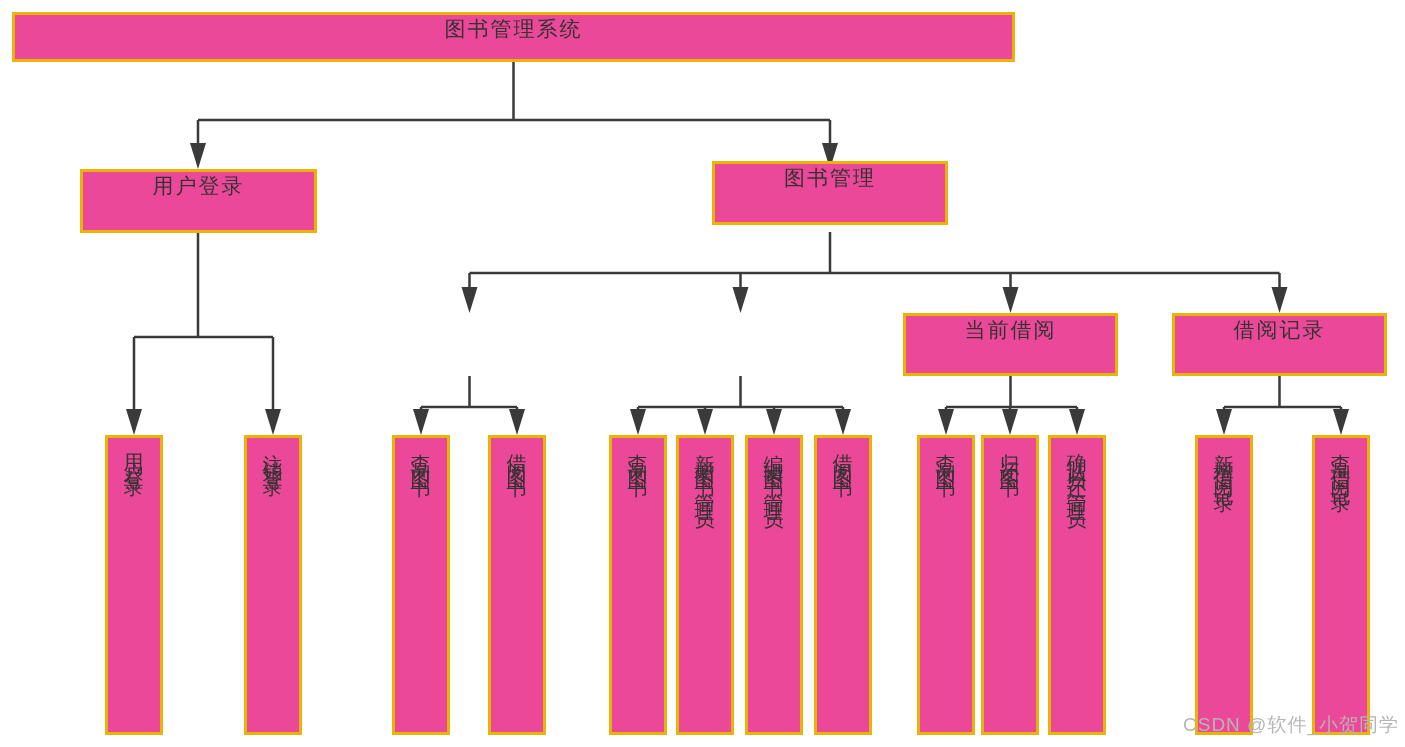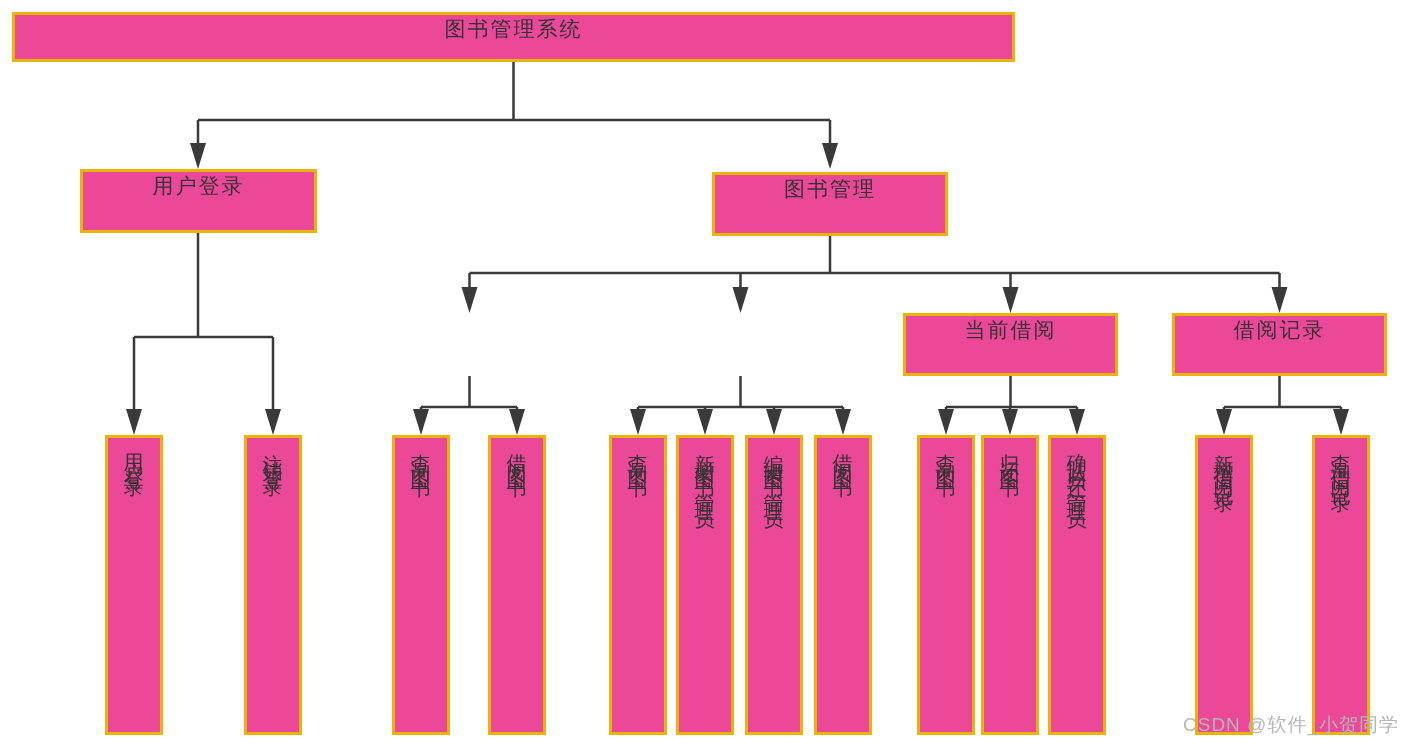--- a/index.html
+++ b/index.html
@@ -37,21 +37,21 @@
     letter-spacing: 2px;
     white-space: nowrap;
     color: #333333;
   }
 
   
   .n-root { left: 12px;  top: 12px;  width: 1003px; height: 50px; }
 
   
   .n-l2a  { left: 80px;  top: 169px; width: 237px;  height: 64px; }
-  .n-l2b  { left: 712px; top: 172px; width: 236px;  height: 64px; }
+  .n-l2b  { left: 712px; top: 161px; width: 236px;  height: 64px; }
 
   
   .n-l3   { top: 313px; width: 215px; height: 63px; }
   .n-l3a  { left: 362px; }
   .n-l3b  { left: 633px; }
   .n-l3c  { left: 903px; }
   .n-l3d  { left: 1172px; }
 
   
   .leaf   { top: 435px; width: 58px; height: 300px; border-width: 3px; }

